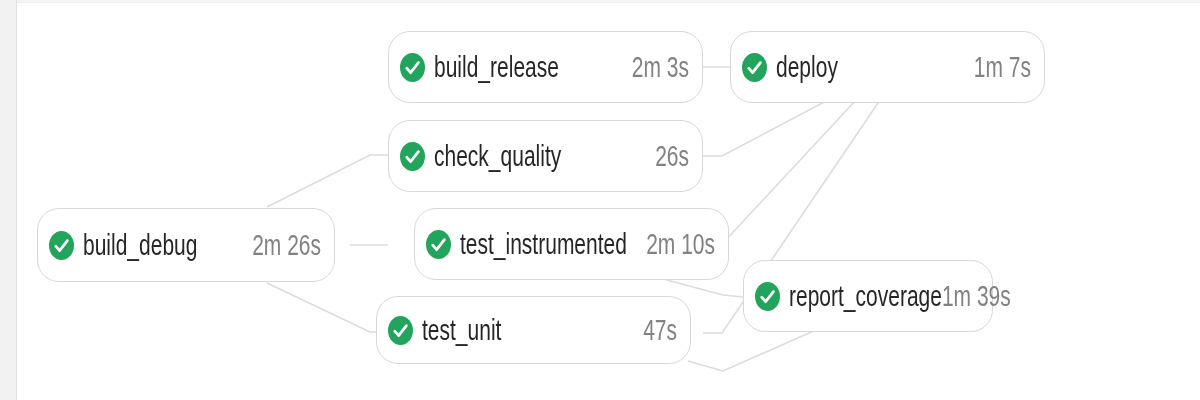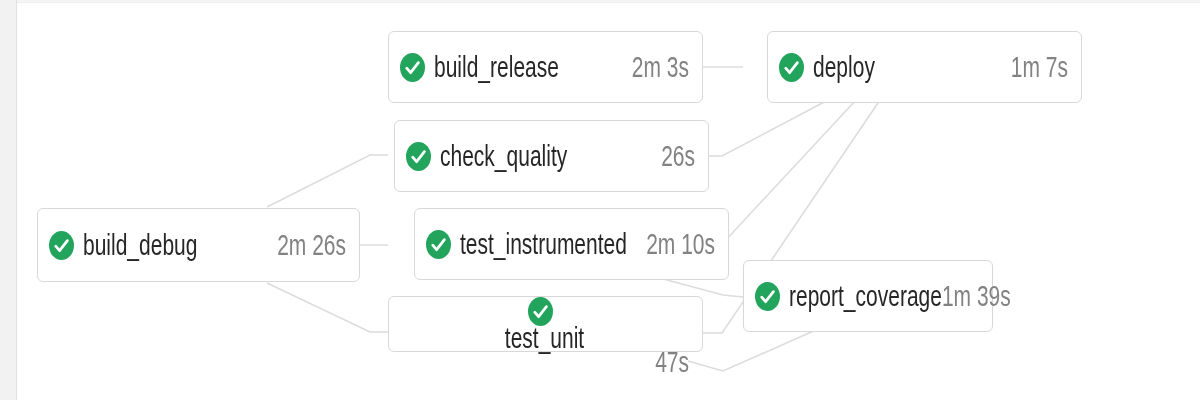--- a/index.html
+++ b/index.html
@@ -31,21 +31,21 @@
     fill:none;
     stroke:var(--edge,#dcdcdc);
     stroke-width:1.6;
   }
   .job-node {
     position:absolute;
     display:flex;
     align-items:center;
     background:var(--node-bg,#ffffff);
     border:1.5px solid var(--node-border,#d8d8d8);
-    border-radius:6px;
+    border-radius:22px;
     padding:0 13px 0 11px;
     cursor:pointer;
   }
   .status-icon { display:flex; flex-shrink:0; margin-right:9px; }
   .job-label {
     font-size:21px;
     color:var(--label,#262626);
     transform:scaleY(1.42);
     transform-origin:center;
     white-space:nowrap;
@@ -68,71 +68,71 @@
       <polyline points="350,245 388,245"></polyline>
       <polyline points="267,283 370,332 388,332"></polyline>
       <polyline points="703,67 743,67"></polyline>
       <polyline points="703,156 722,156 828,100"></polyline>
       <polyline points="703,244 723,243 856,100"></polyline>
       <polyline points="703,333 722,333 880,100"></polyline>
       <polyline points="652,276 723,295 743,297"></polyline>
       <polyline points="688,361 723,371 818,329"></polyline>
     </svg>
   <div id="nodes-layer">
-      <div class="job-node" style="left: 37px; top: 208px; width: 323px; height: 74px;">
+      <div class="job-node" style="left: 37px; top: 208px; width: 298px; height: 74px;">
     <span class="status-icon">
       <svg width="25" height="29" viewBox="0 0 25 29">
         <ellipse cx="12.5" cy="14.5" rx="12.5" ry="14.5" class="icon-circle" fill="#22a45c"></ellipse>
         <path d="M6.7 15.2 L10.6 19.7 L18.4 9.6" fill="none" class="icon-check" stroke-width="2.7" stroke-linecap="round" stroke-linejoin="round" stroke="#ffffff"></path>
       </svg>
     </span>
     <span class="job-label">build_debug</span>
     <span class="job-duration">2m 26s</span>
   </div>
       <div class="job-node" style="left: 388px; top: 31px; width: 315px; height: 72px;">
     <span class="status-icon">
       <svg width="25" height="29" viewBox="0 0 25 29">
         <ellipse cx="12.5" cy="14.5" rx="12.5" ry="14.5" class="icon-circle" fill="#22a45c"></ellipse>
         <path d="M6.7 15.2 L10.6 19.7 L18.4 9.6" fill="none" class="icon-check" stroke-width="2.7" stroke-linecap="round" stroke-linejoin="round" stroke="#ffffff"></path>
       </svg>
     </span>
     <span class="job-label">build_release</span>
     <span class="job-duration">2m 3s</span>
   </div>
-      <div class="job-node" style="left: 388px; top: 120px; width: 315px; height: 72px; margin-left: 6px;">
+      <div class="job-node" style="left: 388px; top: 120px; width: 315px; height: 72px;">
     <span class="status-icon">
       <svg width="25" height="29" viewBox="0 0 25 29">
         <ellipse cx="12.5" cy="14.5" rx="12.5" ry="14.5" class="icon-circle" fill="#22a45c"></ellipse>
         <path d="M6.7 15.2 L10.6 19.7 L18.4 9.6" fill="none" class="icon-check" stroke-width="2.7" stroke-linecap="round" stroke-linejoin="round" stroke="#ffffff"></path>
       </svg>
     </span>
     <span class="job-label">check_quality</span>
     <span class="job-duration">26s</span>
   </div>
       <div class="job-node" style="left: 388px; top: 208px; width: 315px; height: 72px; margin-left: 26px;">
     <span class="status-icon">
       <svg width="25" height="29" viewBox="0 0 25 29">
         <ellipse cx="12.5" cy="14.5" rx="12.5" ry="14.5" class="icon-circle" fill="#22a45c"></ellipse>
         <path d="M6.7 15.2 L10.6 19.7 L18.4 9.6" fill="none" class="icon-check" stroke-width="2.7" stroke-linecap="round" stroke-linejoin="round" stroke="#ffffff"></path>
       </svg>
     </span>
     <span class="job-label">test_instrumented</span>
     <span class="job-duration">2m 10s</span>
   </div>
-      <div class="job-node" style="left: 388px; top: 296px; width: 315px; height: 56px; flex-direction: column;">
+      <div class="job-node" style="left: 376px; top: 296px; width: 315px; height: 68px;">
     <span class="status-icon">
       <svg width="25" height="29" viewBox="0 0 25 29">
         <ellipse cx="12.5" cy="14.5" rx="12.5" ry="14.5" class="icon-circle" fill="#22a45c"></ellipse>
         <path d="M6.7 15.2 L10.6 19.7 L18.4 9.6" fill="none" class="icon-check" stroke-width="2.7" stroke-linecap="round" stroke-linejoin="round" stroke="#ffffff"></path>
       </svg>
     </span>
     <span class="job-label">test_unit</span>
     <span class="job-duration">47s</span>
   </div>
-      <div class="job-node" style="left: 767px; top: 31px; width: 315px; height: 72px;">
+      <div class="job-node" style="left: 730px; top: 31px; width: 315px; height: 72px;">
     <span class="status-icon">
       <svg width="25" height="29" viewBox="0 0 25 29">
         <ellipse cx="12.5" cy="14.5" rx="12.5" ry="14.5" class="icon-circle" fill="#22a45c"></ellipse>
         <path d="M6.7 15.2 L10.6 19.7 L18.4 9.6" fill="none" class="icon-check" stroke-width="2.7" stroke-linecap="round" stroke-linejoin="round" stroke="#ffffff"></path>
       </svg>
     </span>
     <span class="job-label">deploy</span>
     <span class="job-duration">1m 7s</span>
   </div>
       <div class="job-node" style="left: 743px; top: 260px; width: 250px; height: 72px;">

